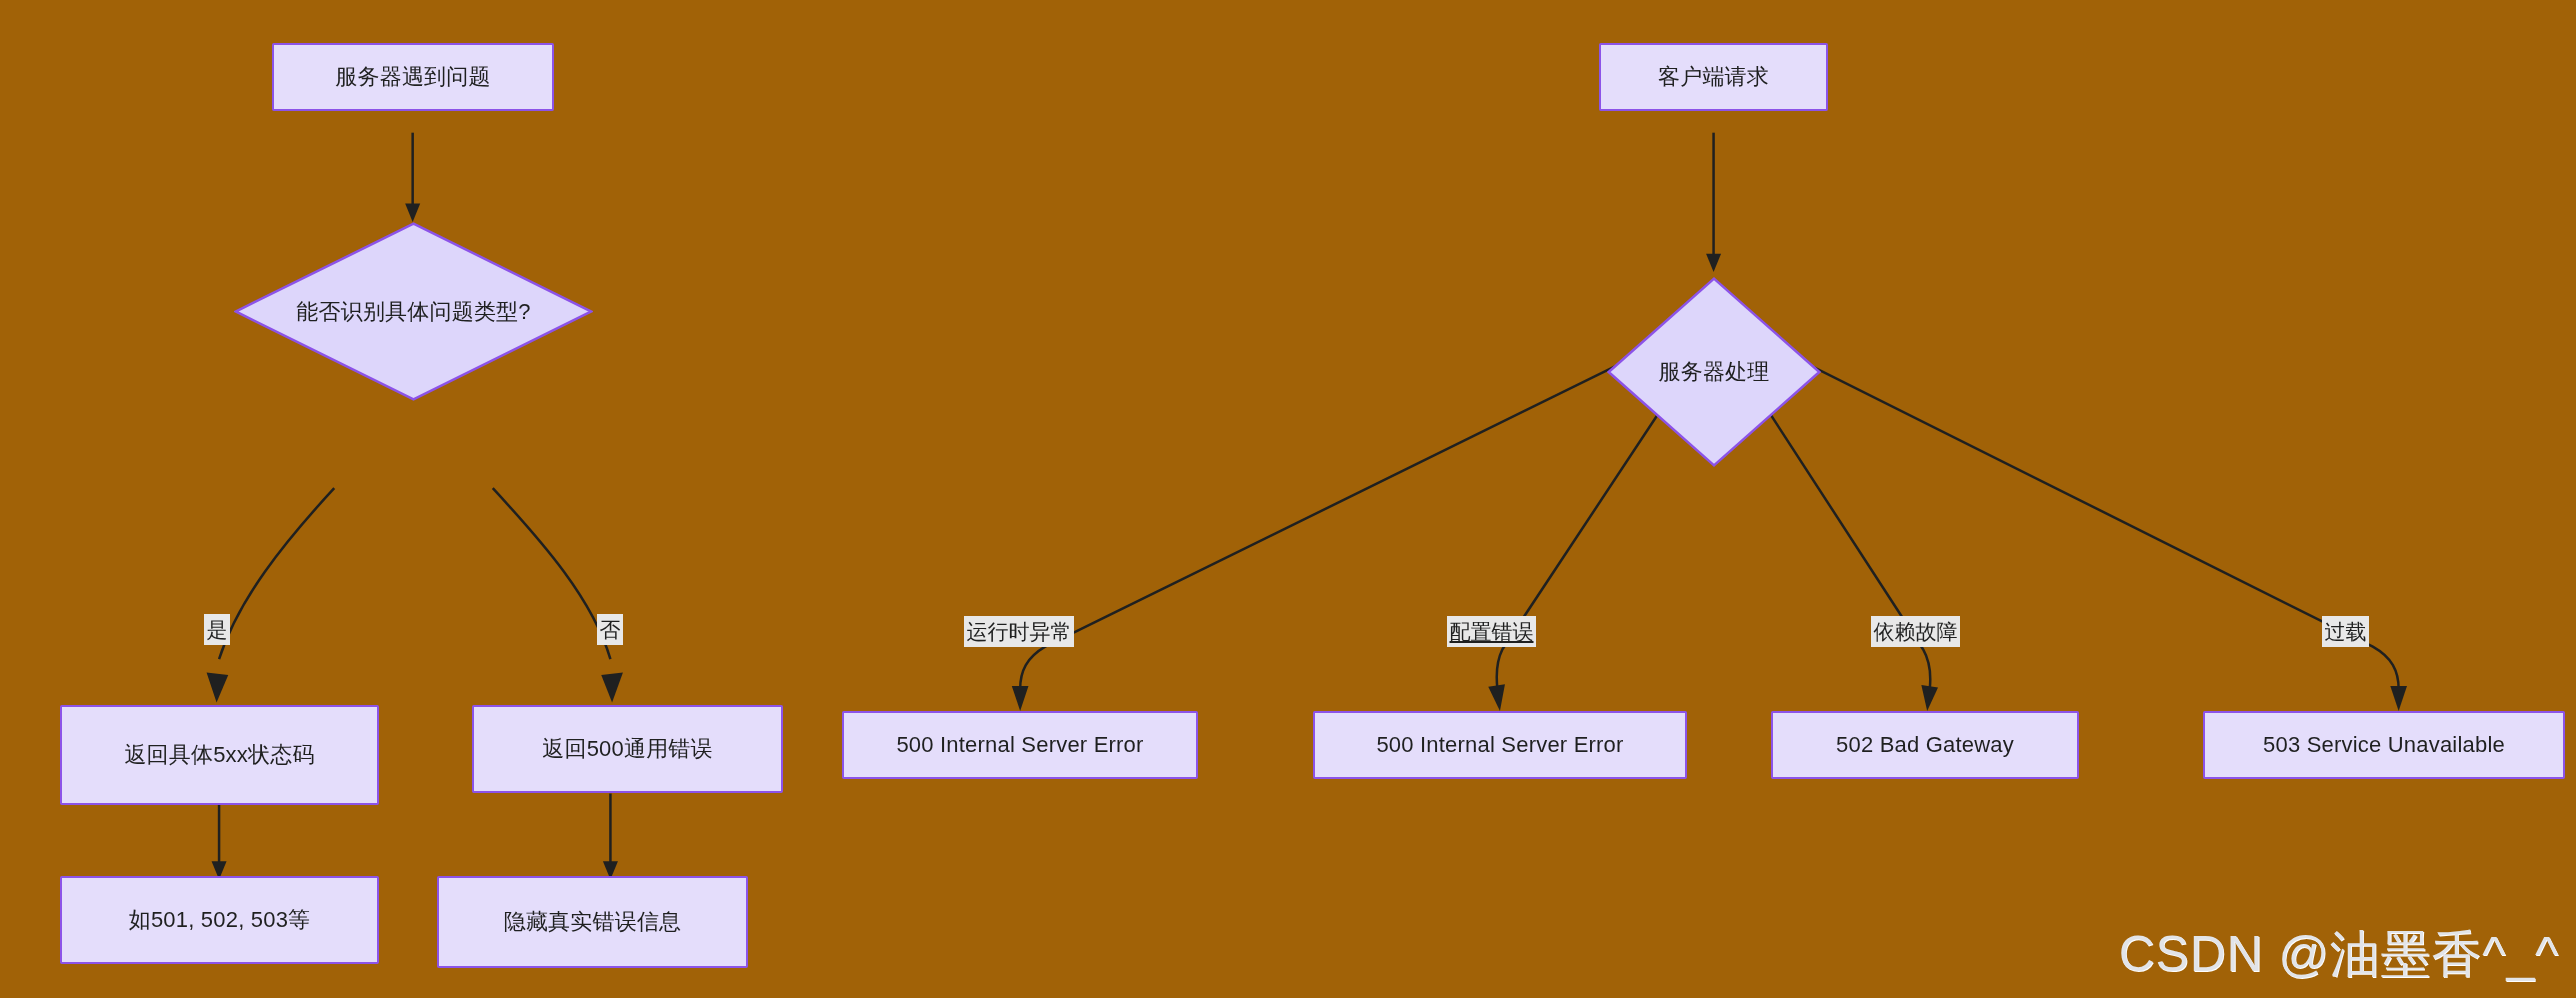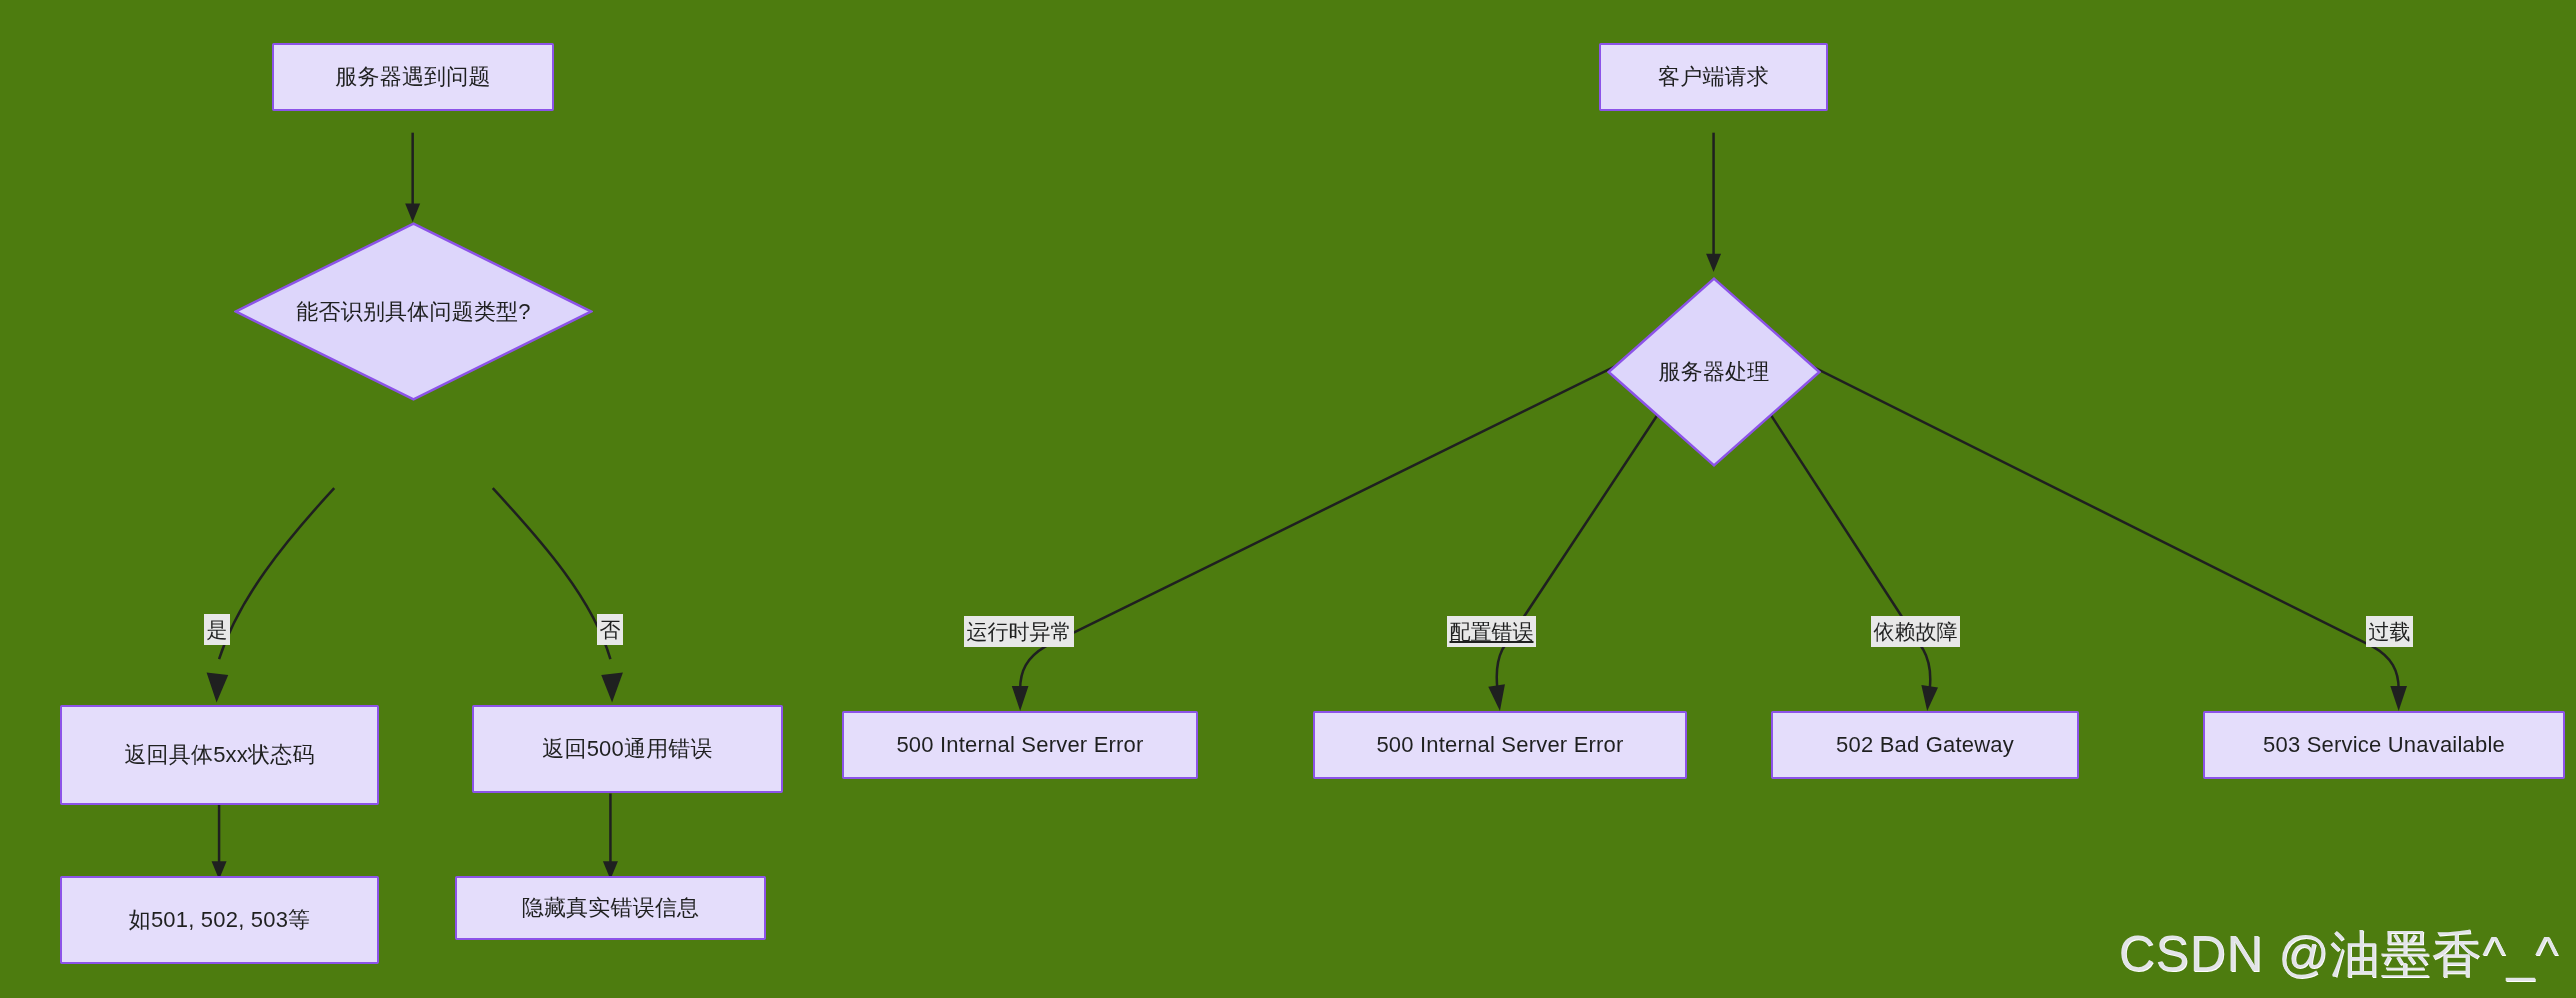--- a/index.html
+++ b/index.html
@@ -4,21 +4,21 @@
 <style>
   html, body {
     margin: 0;
     padding: 0;
     background: #f5f6f9;
   }
   #canvas {
     position: relative;
     width: 2576px;
     height: 998px;
-    background: #4d7c0f;
+    background: #a16207;
     overflow: hidden;
     font-family: "Liberation Sans", "DejaVu Sans", sans-serif;
   }
   
   #edges {
     position: absolute;
     left: 0; top: 0;
     width: 2576px;
     height: 998px;
   }
@@ -164,21 +164,21 @@
   </div>
 
   <div class="node rect" style="left:472px; top:705px; width:311px; height:88px;">
     <span class="label">返回500通用错误</span>
   </div>
 
   <div class="node rect" style="left:60px; top:876px; width:319px; height:88px;">
     <span class="label">如501, 502, 503等</span>
   </div>
 
-  <div class="node rect" style="left:455px; top:876px; width:311px; height:64px;">
+  <div class="node rect" style="left:437px; top:876px; width:311px; height:92px;">
     <span class="label">隐藏真实错误信息</span>
   </div>
 
   <div class="node diamond" style="left:1607px; top:277px; width:214px; height:190px;">
     <svg class="dia-shape" viewBox="0 0 256 228" preserveAspectRatio="none">
       <polygon points="128,2 254,114 128,226 2,114"></polygon>
     </svg>
     <span class="label">服务器处理</span>
   </div>
 
@@ -205,18 +205,18 @@
   <div class="edge-label" style="left:204px; top:614px;">是</div>
 
   <div class="edge-label" style="left:597px; top:614px;">否</div>
 
   <div class="edge-label" style="left:964px; top:616px;">运行时异常</div>
 
   <div class="edge-label" style="left:1447px; top:616px;text-decoration:underline;">配置错误</div>
 
   <div class="edge-label" style="left:1871px; top:616px;">依赖故障</div>
 
-  <div class="edge-label" style="left:2322px; top:616px;margin-left:44px;">过载</div>
+  <div class="edge-label" style="left:2322px; top:616px;">过载</div>
 
   <div id="watermark">CSDN @油墨香^_^</div>
 
 </div>
 
 
 </body></html>

